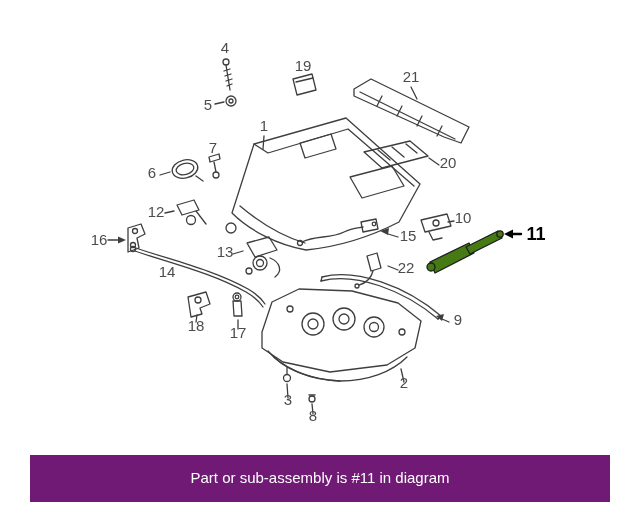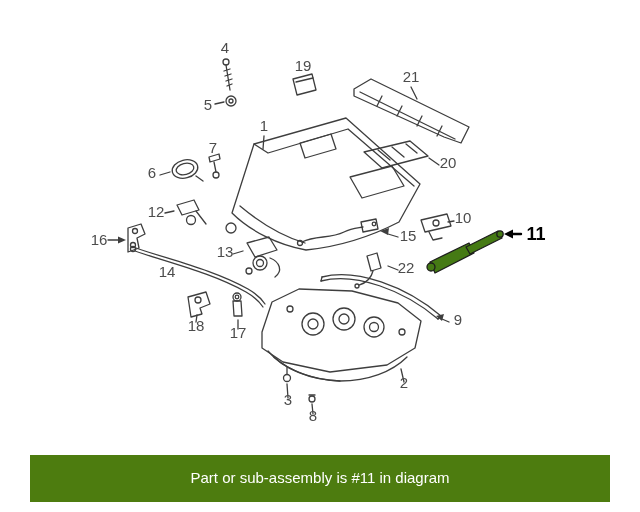--- a/index.html
+++ b/index.html
@@ -245,17 +245,17 @@
         <text x="167" y="277" class="part-label">14</text>
         <text x="458" y="325" class="part-label">9</text>
         <text x="196" y="331" class="part-label">18</text>
         <text x="238" y="338" class="part-label">17</text>
         <text x="404" y="388" class="part-label">2</text>
         <text x="288" y="405" class="part-label">3</text>
         <text x="313" y="421" class="part-label">8</text>
       </g>
   </svg>
 
-  <div class="banner" style="background: #4d7c0f; color: rgb(255, 255, 255);">
+  <div class="banner" style="background: #701a75; color: rgb(255, 255, 255);">
     <div>Part or sub-assembly is #11 in diagram</div>
   </div>
 
 </div>
 
 </body></html>

